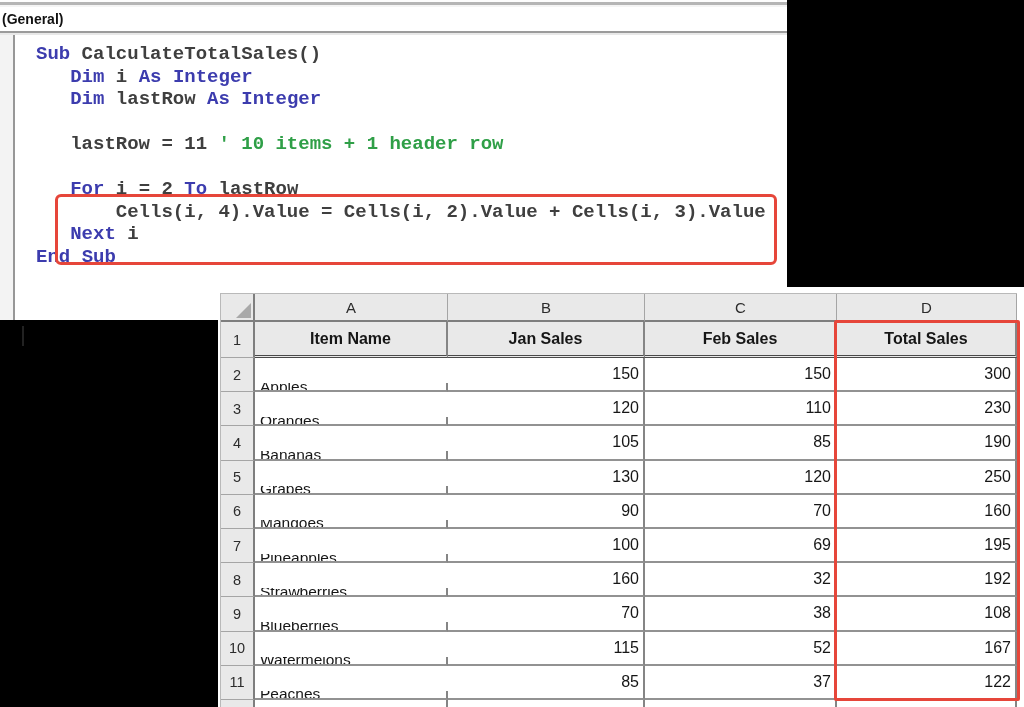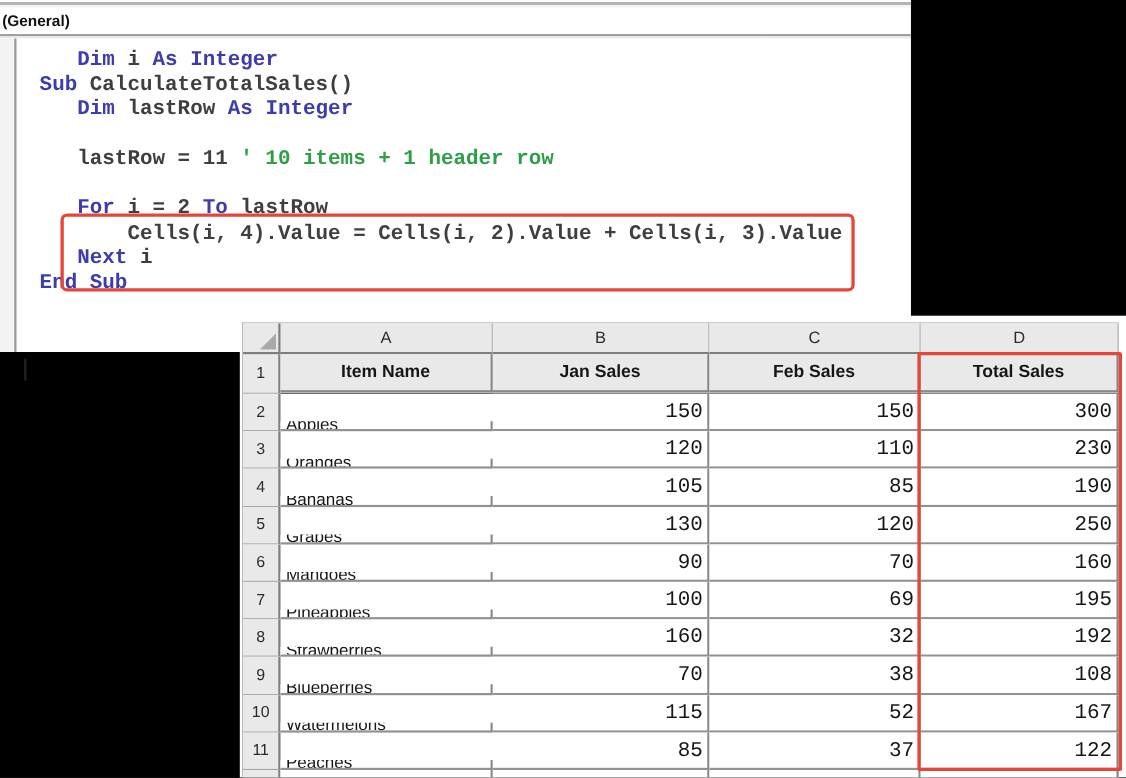--- a/index.html
+++ b/index.html
@@ -4,21 +4,21 @@
 <style>
   :root{
     --kw:#3c3cae; --id:#3f3f3f; --cm:#2f9f47; --red:#e6463a;
     --hdr:#e9e9e9; --line:#8f8f8f; --chrome:#b5b5b5; --black:#000000;
   }
   html,body{margin:0;padding:0;background:#222;}
   .stage{position:relative;width:1024px;height:707px;background:var(--black);
          overflow:hidden;font-family:"Liberation Sans",sans-serif;}
 
   
-  .editor{position:absolute;left:0;top:0;width:787px;height:320px;background:#fff;padding-left:41px;}
+  .editor{position:absolute;left:0;top:0;width:787px;height:320px;background:#fff;}
   .ed-top{position:absolute;left:0;top:0;width:100%;height:7px;
           background:linear-gradient(#fdfdfd 0 2px, var(--chrome) 2px 5px, #f4f4f4 5px 7px);}
   .ed-bar{position:absolute;left:0;top:7px;width:100%;height:24px;background:#fff;
           display:flex;align-items:center;}
   .ed-general{font-size:14px;font-weight:bold;color:#111;padding-left:2px;letter-spacing:0px;}
   .ed-divider{position:absolute;left:0;top:31px;width:100%;height:4px;
           background:linear-gradient(#9b9b9b 0 2px,#e8e8e8 2px 4px);}
   .ed-body{position:absolute;left:0;top:35px;width:100%;height:285px;background:#fff;}
   .ed-margin{position:absolute;left:0;top:0;width:13px;height:100%;background:#f3f3f3;}
   .ed-margin-line{position:absolute;left:13px;top:0;width:2px;height:100%;background:#979797;}
@@ -48,40 +48,40 @@
         border-right:2px solid #7e7e7e;border-bottom:1px solid #a5a5a5;}
   .cell.letter{background:var(--hdr);justify-content:center;font-size:15px;color:#2c2c2c;
         border-right:1px solid #a5a5a5;border-bottom:2px solid #7e7e7e;}
   .cell.corner{background:var(--hdr);border-right:2px solid #7e7e7e;
         border-bottom:2px solid #7e7e7e;position:relative;}
   .tri{position:absolute;right:2px;bottom:2px;width:15px;height:15px;background:#a9a9a9;
         clip-path:polygon(100% 0,100% 100%,0 100%);}
   .cell.hdr{background:var(--hdr);justify-content:center;font-size:16px;font-weight:bold;
         border-bottom:3px double #4a4a4a;}
   .cell.item{justify-content:flex-start;padding-left:5px;font-size:15.5px;margin-top:25px;}
-  .cell.num{justify-content:flex-end;padding-right:4px;font-size:19px;font-family:Liberation Mono, monospace;}
+  .cell.num{justify-content:flex-end;padding-right:4px;font-size:16px;}
   .cell.stub{border-bottom:none;}
 </style>
 </head>
 <body>
 
 <div class="stage">
 
   <div class="editor">
     <div class="ed-top"></div>
     <div class="ed-bar">
       <span class="ed-general">(General)</span>
     </div>
     <div class="ed-divider"></div>
     <div class="ed-body">
       <div class="ed-margin"></div>
       <div class="ed-margin-line"></div>
       <div class="code" id="code">
+          <div class="code-line"><span class="c-kw">Sub</span><span class="c-id"> CalculateTotalSales()</span></div>
           <div class="code-line"><span class="c-id">   </span><span class="c-kw">Dim</span><span class="c-id"> i </span><span class="c-kw">As</span><span class="c-id"> </span><span class="c-kw">Integer</span></div>
-          <div class="code-line"><span class="c-kw">Sub</span><span class="c-id"> CalculateTotalSales()</span></div>
           <div class="code-line"><span class="c-id">   </span><span class="c-kw">Dim</span><span class="c-id"> lastRow </span><span class="c-kw">As</span><span class="c-id"> </span><span class="c-kw">Integer</span></div>
           <div class="code-line"></div>
           <div class="code-line"><span class="c-id">   lastRow = 11 </span><span class="c-cm">' 10 items + 1 header row</span></div>
           <div class="code-line"></div>
           <div class="code-line"><span class="c-id">   </span><span class="c-kw">For</span><span class="c-id"> i = 2 </span><span class="c-kw">To</span><span class="c-id"> lastRow</span></div>
           <div class="code-line"><span class="c-id">       Cells(i, 4).Value = Cells(i, 2).Value + Cells(i, 3).Value</span></div>
           <div class="code-line"><span class="c-id">   </span><span class="c-kw">Next</span><span class="c-id"> i</span></div>
           <div class="code-line"><span class="c-kw">End</span><span class="c-id"> </span><span class="c-kw">Sub</span></div>
         </div>
       <div class="caret"></div>

